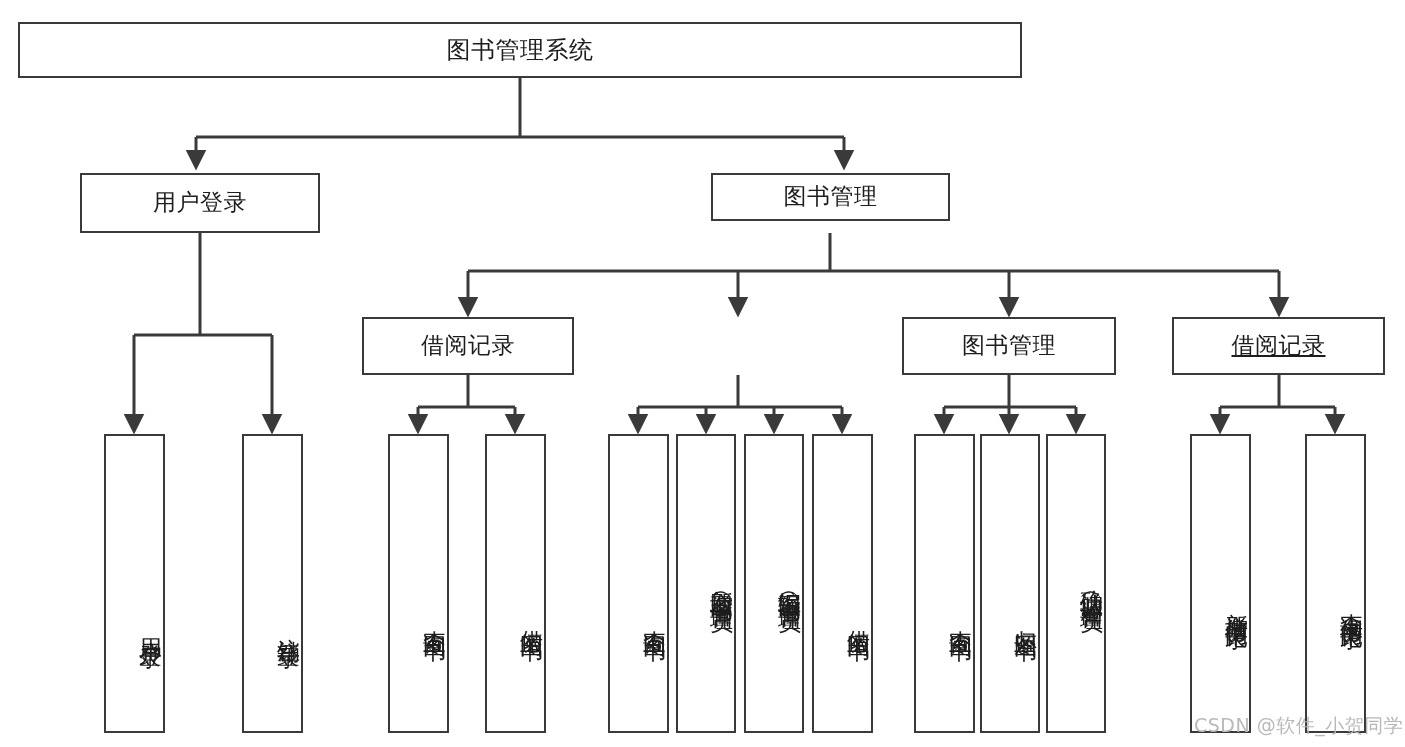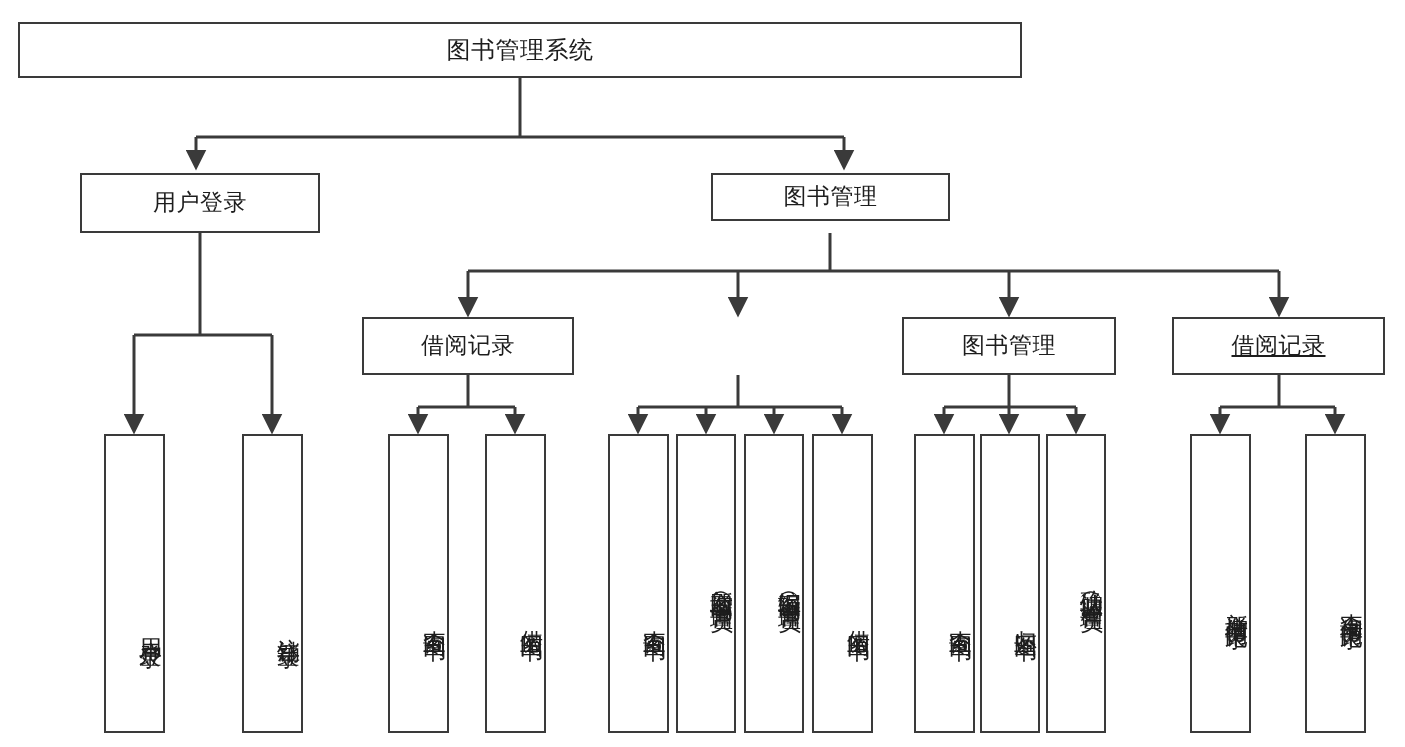--- a/index.html
+++ b/index.html
@@ -180,14 +180,15 @@
     <span class="lbl">确认归还（管理员）</span>
   </div>
 
   <div class="node vert" style="left:1190px; top:434px; width:61px; height:299px; padding-top:40px;">
     <span class="lbl">新增借阅记录</span>
   </div>
   <div class="node vert" style="left:1305px; top:434px; width:61px; height:299px; padding-top:40px;">
     <span class="lbl">查询借阅记录</span>
   </div>
 
+  <div class="watermark" style="left:1194px; top:713px;">CSDN @软件_小贺同学</div>
 
 </div>
 
 </body></html>

